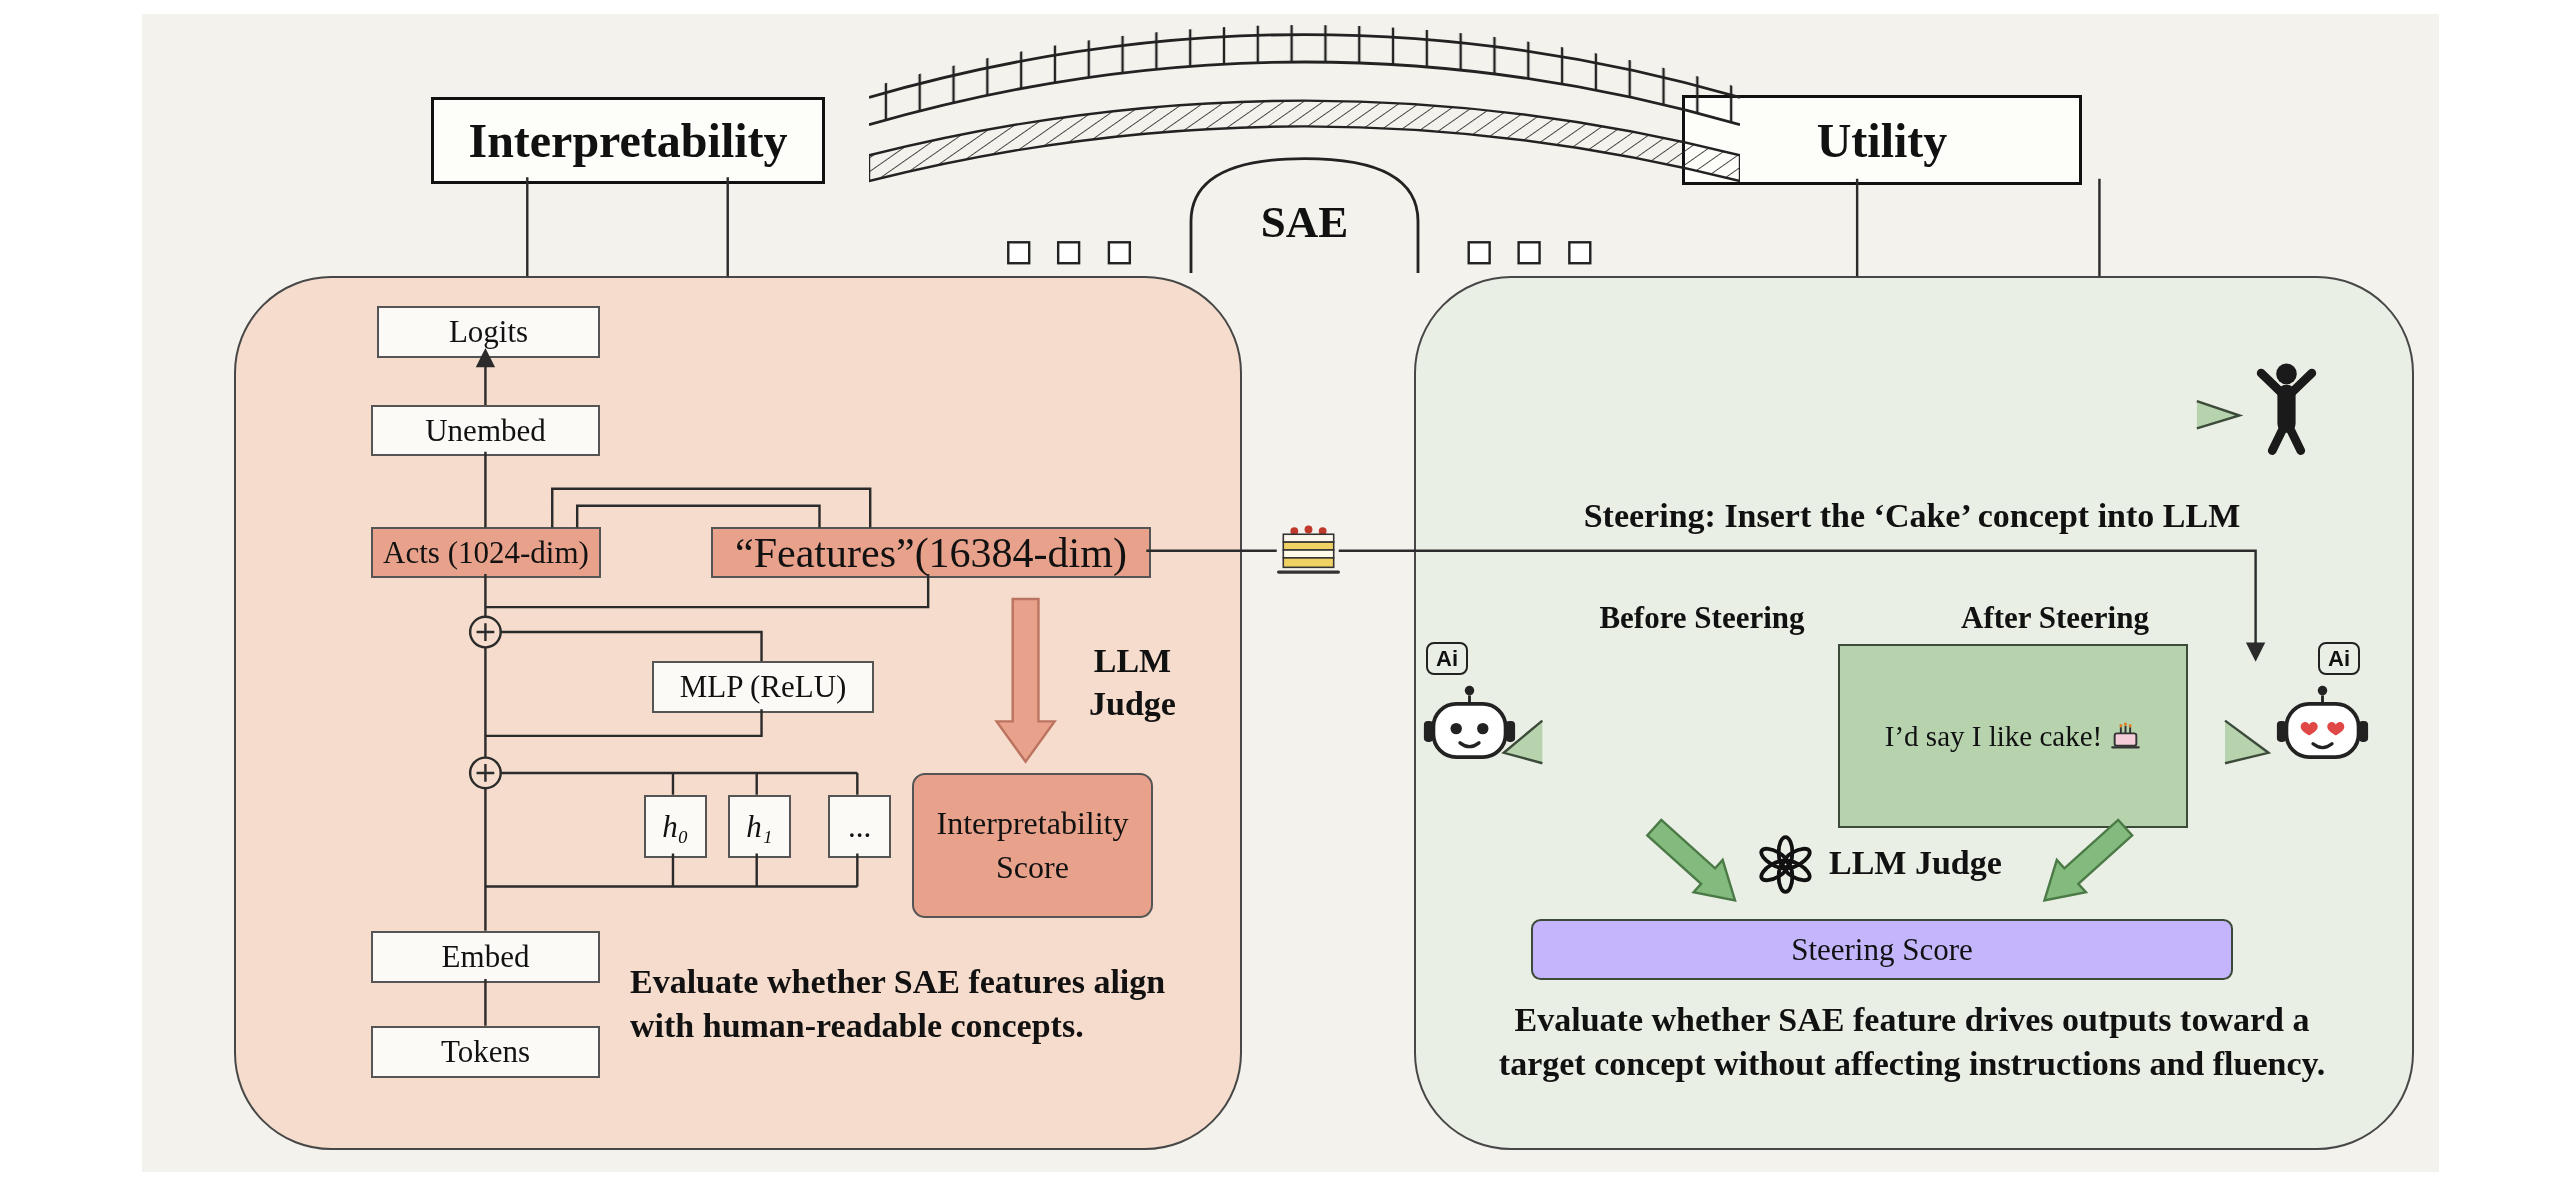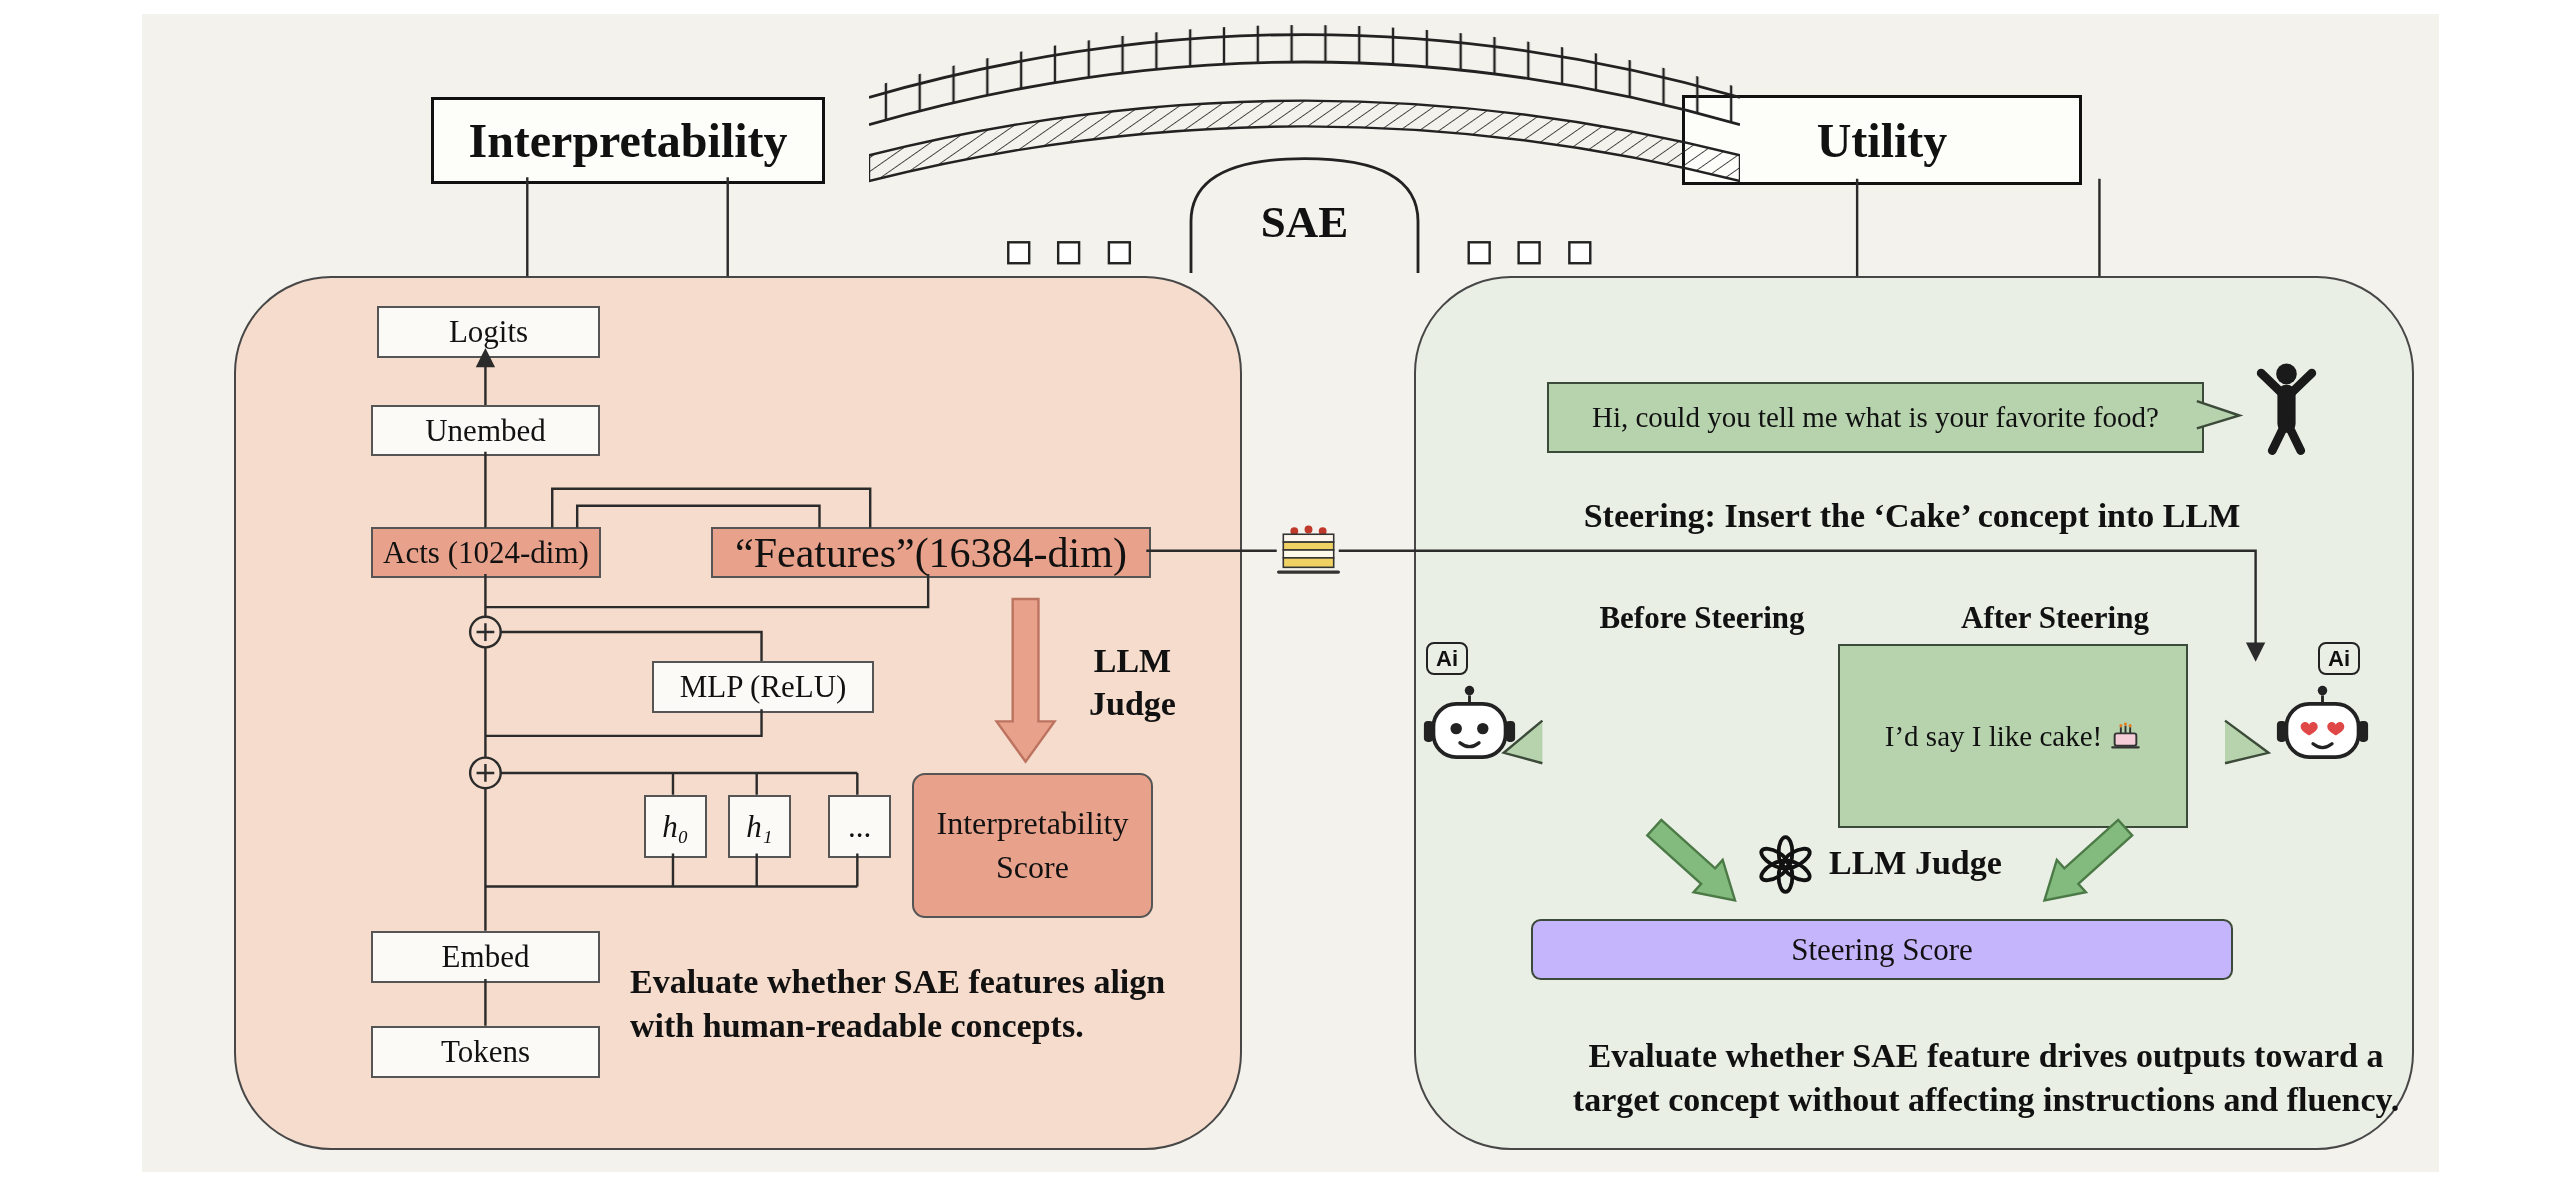--- a/index.html
+++ b/index.html
@@ -97,21 +97,20 @@
       <circle cx="40" cy="9" r="5" fill="#c0392b"></circle>
       <circle cx="58" cy="11" r="5" fill="#c0392b"></circle>
       <rect x="8" y="15" width="64" height="10" fill="#fdf6ec" stroke="#333" stroke-width="2"></rect>
       <rect x="8" y="25" width="64" height="10" fill="#f0d264" stroke="#333" stroke-width="2"></rect>
       <rect x="8" y="35" width="64" height="10" fill="#fffbe8" stroke="#333" stroke-width="2"></rect>
       <rect x="8" y="45" width="64" height="12" fill="#f0d264" stroke="#333" stroke-width="2"></rect>
       <line x1="2" y1="63" x2="78" y2="63" stroke="#333" stroke-width="4" stroke-linecap="round"></line>
     </svg>
   </div>
 
-  <div class="abs bubble" style="left:1547px;top:382px;width:653px;height:67px;">Hi, could you tell me what is your favorite food?</div>
 
   <div class="abs icon" style="left:2246px;top:362px;width:81px;height:95px;">
     <svg width="81" height="95" viewBox="0 0 100 120">
       <circle cx="50" cy="15" r="13" fill="#1a1a1a"></circle>
       <path d="M50,45 L18,14" stroke="#1a1a1a" stroke-width="11" stroke-linecap="round" fill="none"></path>
       <path d="M50,45 L82,14" stroke="#1a1a1a" stroke-width="11" stroke-linecap="round" fill="none"></path>
       <path d="M50,40 L50,78" stroke="#1a1a1a" stroke-width="23" stroke-linecap="round" fill="none"></path>
       <path d="M50,75 L32,112" stroke="#1a1a1a" stroke-width="11" stroke-linecap="round" fill="none"></path>
       <path d="M50,75 L68,112" stroke="#1a1a1a" stroke-width="11" stroke-linecap="round" fill="none"></path>
     </svg>
@@ -178,21 +177,21 @@
         <ellipse cx="0" cy="-16" rx="9" ry="20" transform="rotate(180)"></ellipse>
         <ellipse cx="0" cy="-16" rx="9" ry="20" transform="rotate(240)"></ellipse>
         <ellipse cx="0" cy="-16" rx="9" ry="20" transform="rotate(300)"></ellipse>
       </g>
     </svg>
   </div>
   <div class="abs heading" style="left:1829px;top:844px;">LLM Judge</div>
 
   <div class="abs scorebar" style="left:1531px;top:919px;width:698px;height:57px;">Steering Score</div>
 
-  <div class="abs note center" style="left:1488px;top:998px;width:996px;margin-top:36px;">Evaluate whether SAE feature drives outputs toward a
+  <div class="abs note center" style="left:1414px;top:998px;width:996px;">Evaluate whether SAE feature drives outputs toward a
 target concept without affecting instructions and fluency.</div>
 
   <svg class="abs overlay" style="left:0;top:0;" width="2576" height="1182" viewBox="0 0 3200 1468">
 
     <path d="M655,220 V343 M904,220 V343 M2307,222 V343 M2608,222 V343" stroke="#2b2b2b" stroke-width="3" fill="none"></path>
 
     <path d="M603,1274 V1216 M603,1156 V979 M603,941 V804 M603,766 V713 M603,655 V561 M603,503 V452" stroke="#2b2b2b" stroke-width="3" fill="none"></path>
     <polygon points="591,456 615,456 603,432" fill="#2b2b2b"></polygon>
 
     <path d="M686,655 V607 H1081 V655 M717,655 V628 H1018 V655" stroke="#2b2b2b" stroke-width="3" fill="none"></path>

